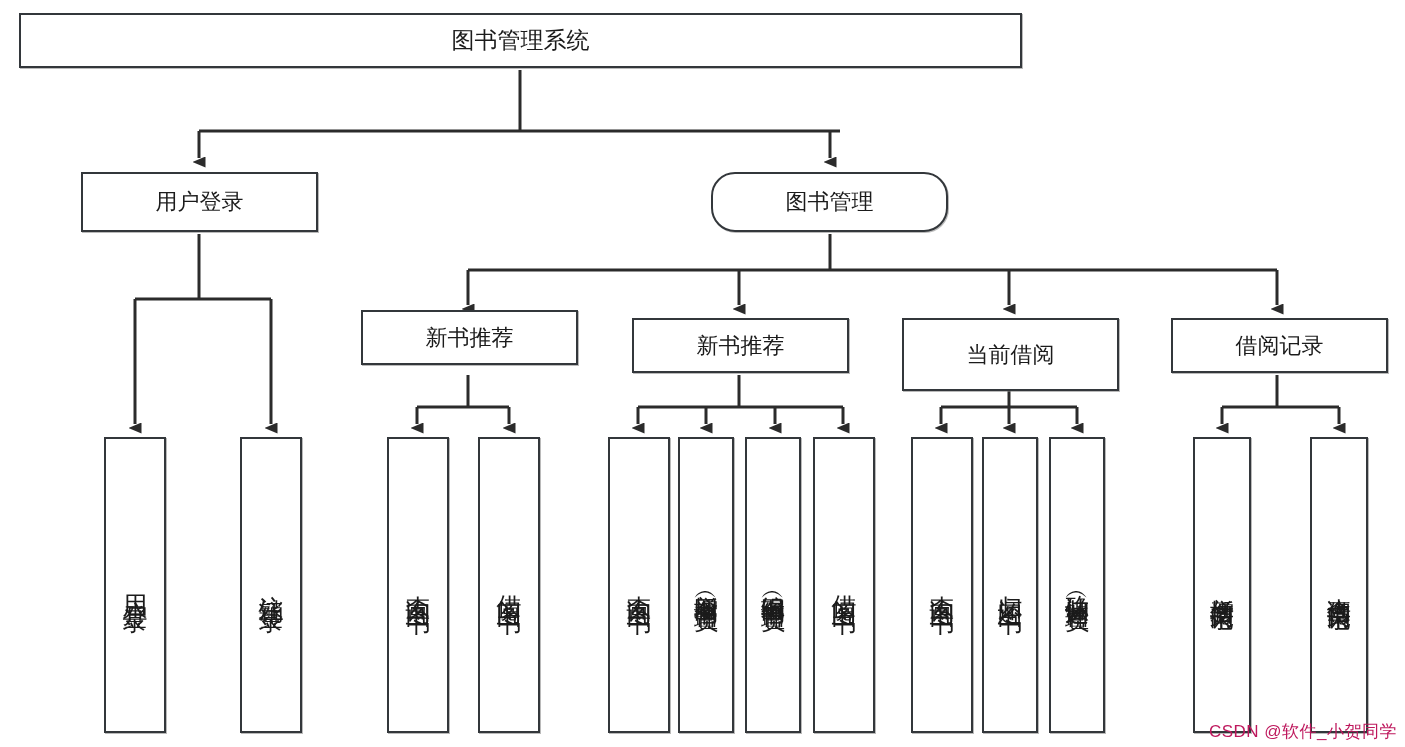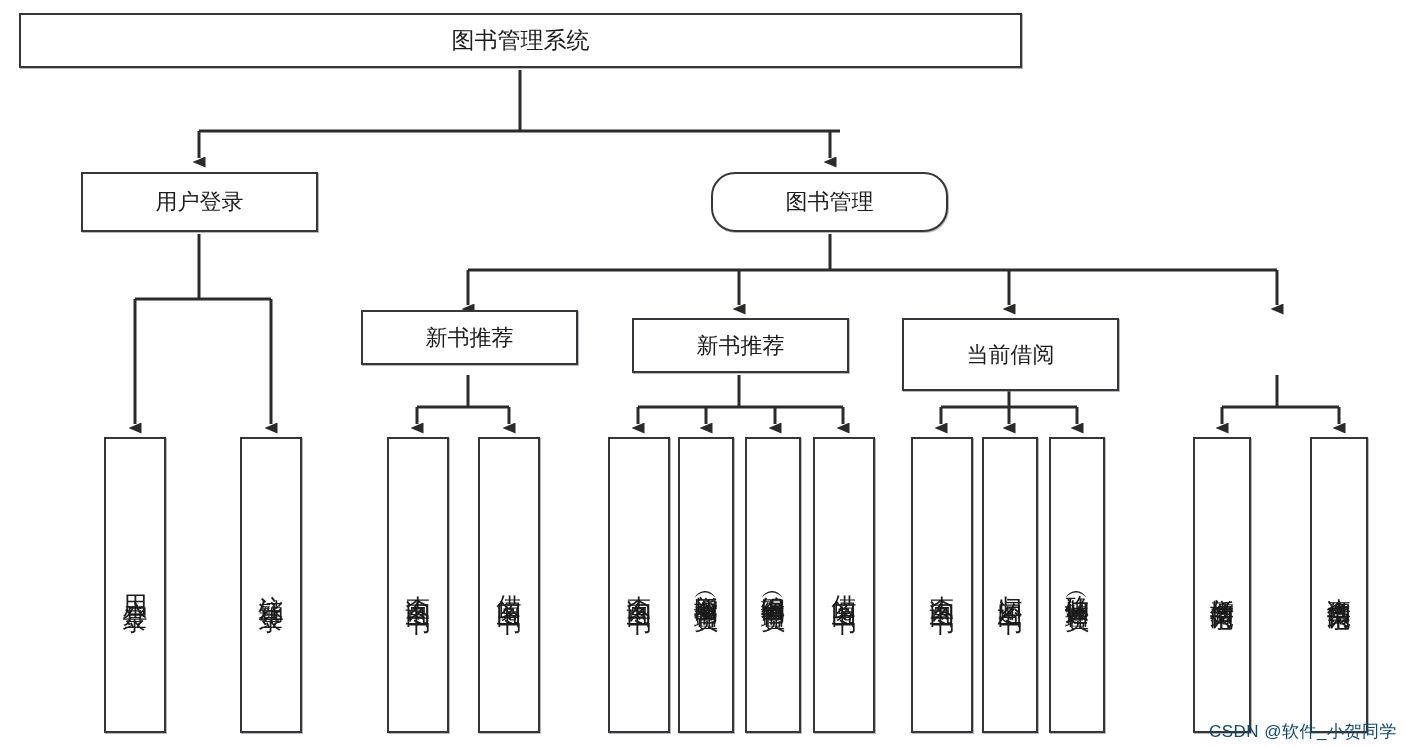--- a/index.html
+++ b/index.html
@@ -46,21 +46,21 @@
     line-height:1;
     white-space:nowrap;
     max-height:284px;
   }
   .node-leaf.tall .lbl{font-size:24px;letter-spacing:2px;}
 
   .watermark{
     position:absolute;
     right:8px;bottom:4px;
     font-size:17px;
-    color:#0c4a6e;
+    color:#be185d;
     letter-spacing:.5px;
     white-space:nowrap;
     user-select:none;
   }
 </style>
 </head>
 <body>
 
 <div id="canvas">
 
@@ -131,20 +131,23 @@
   </div>
 
   <div class="node node-l3" style="left:632px;top:318px;width:217px;height:55px;">
     <span class="lbl">新书推荐</span>
   </div>
 
   <div class="node node-l3" style="left:902px;top:318px;width:217px;height:73px;">
     <span class="lbl">当前借阅</span>
   </div>
 
+  <div class="node node-l3" style="left:1171px;top:318px;width:217px;height:55px;">
+    <span class="lbl">借阅记录</span>
+  </div>
 
   <div class="node node-leaf" style="left:104px;top:437px;width:62px;height:296px;">
     <span class="lbl">用户登录</span>
   </div>
 
   <div class="node node-leaf" style="left:240px;top:437px;width:62px;height:296px;">
     <span class="lbl">注销登录</span>
   </div>
 
   <div class="node node-leaf" style="left:387px;top:437px;width:62px;height:296px;">

